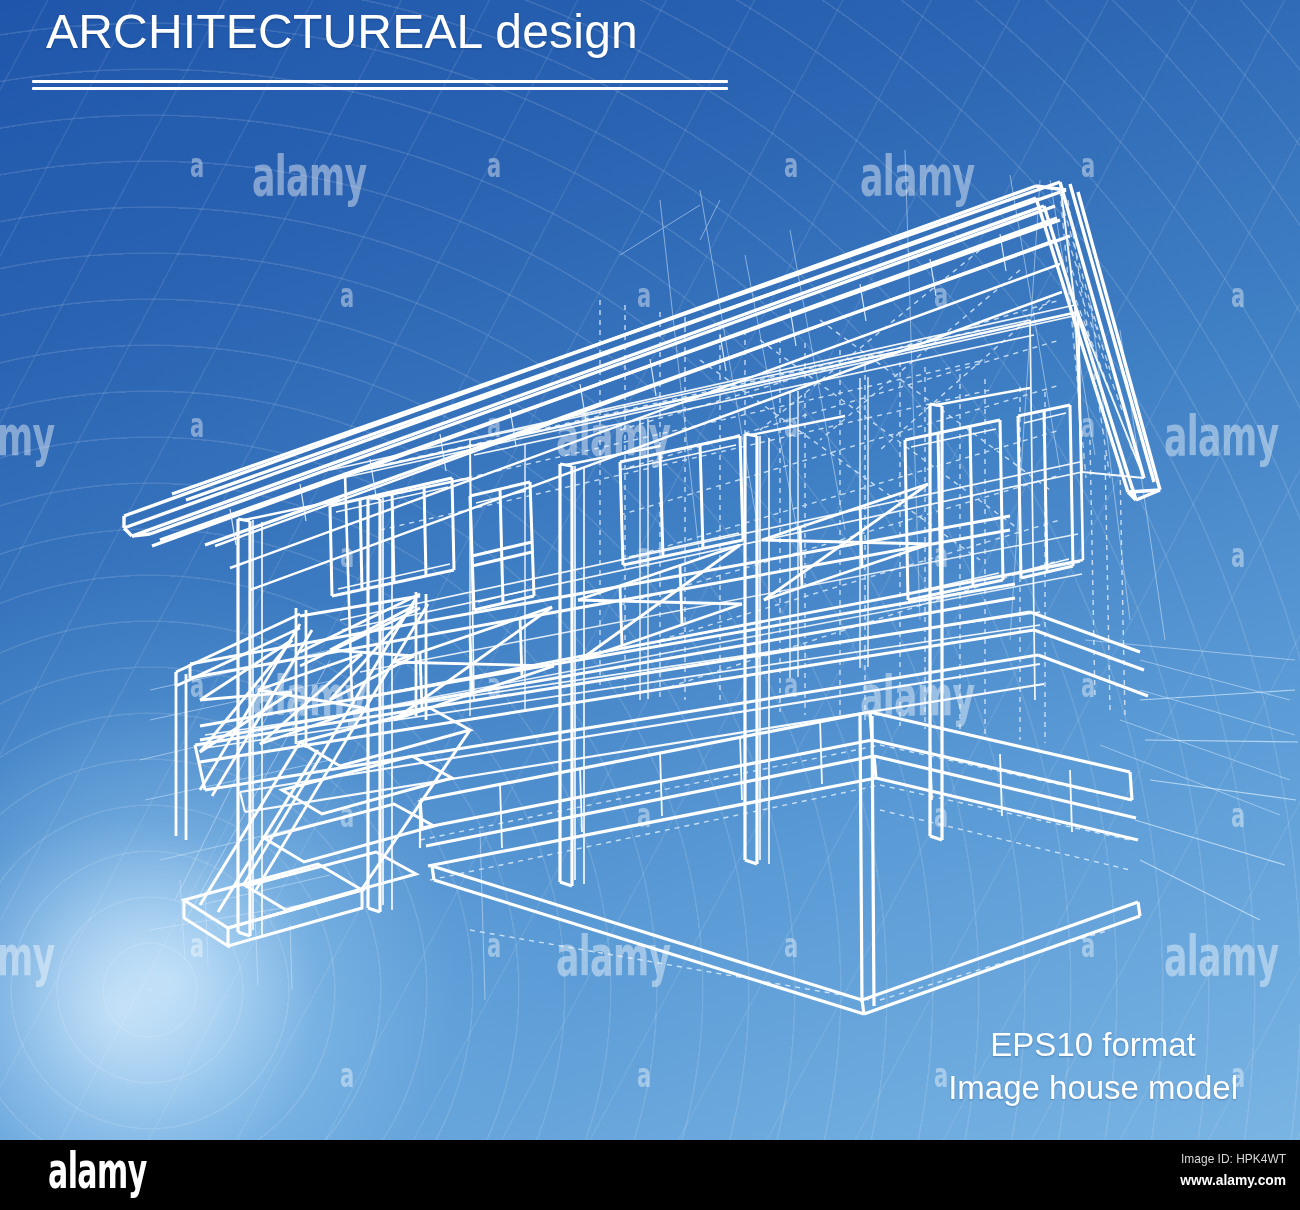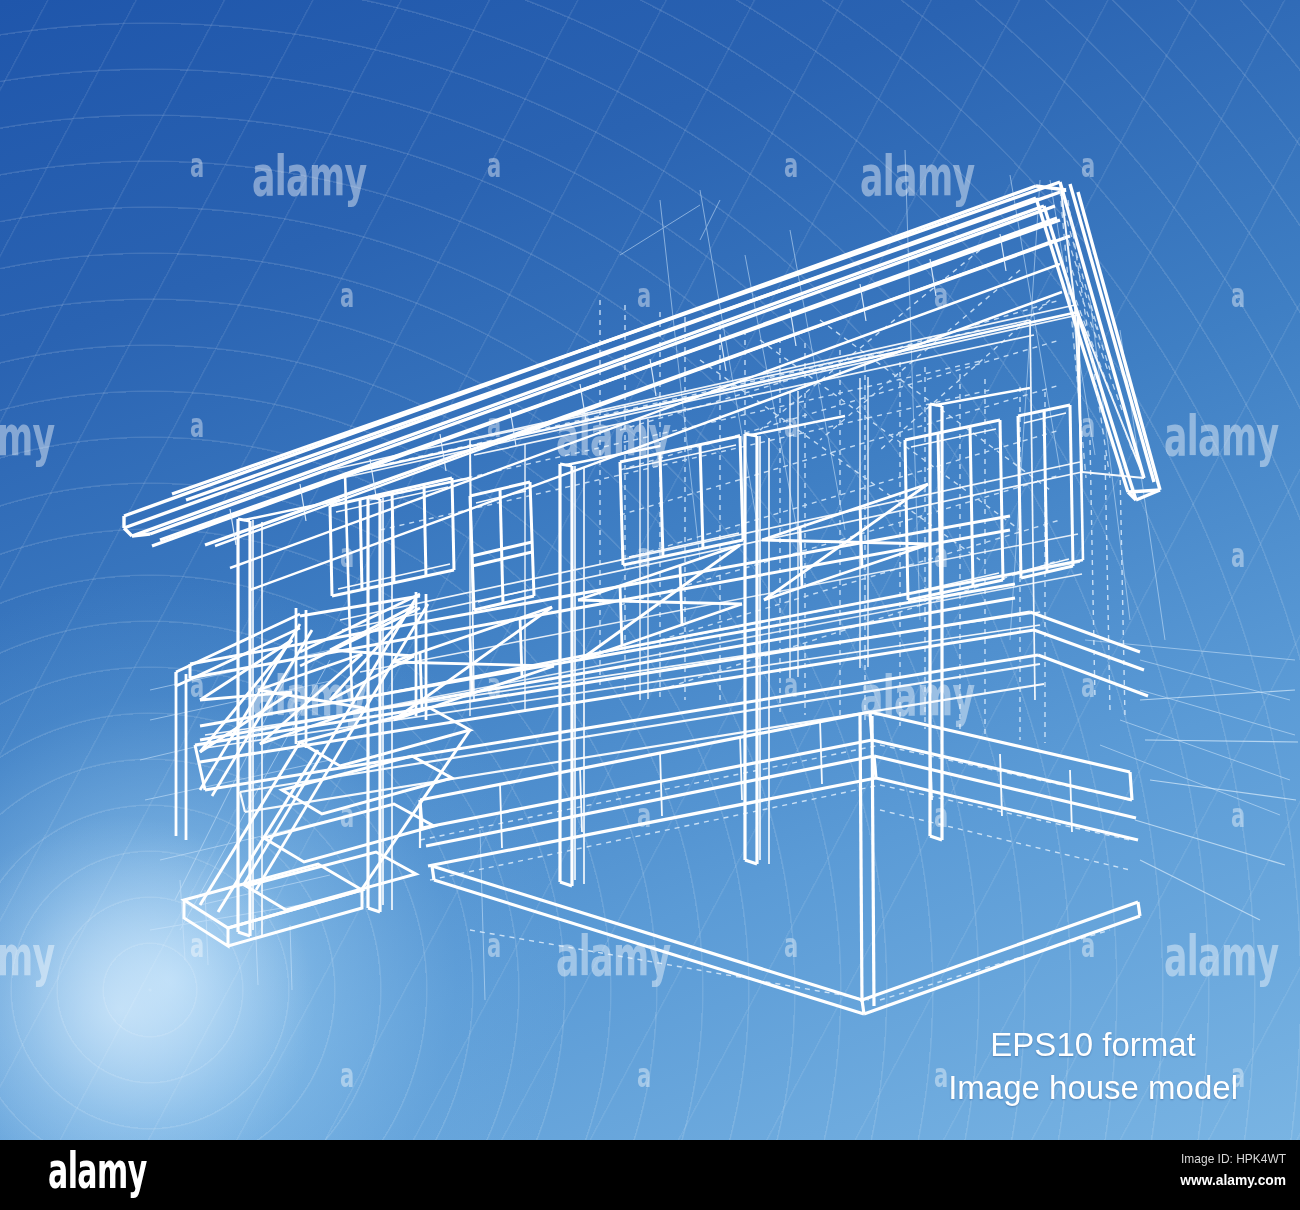--- a/index.html
+++ b/index.html
@@ -617,20 +617,27 @@
         <div class="wm-word" style="left: 556px; top: 408px;">alamy</div>
         <div class="wm-word" style="left: 860px; top: 668px;">alamy</div>
         <div class="wm-word" style="left: 1164px; top: 408px;">alamy</div>
         <div class="wm-word" style="left: -60px; top: 928px;">alamy</div>
         <div class="wm-word" style="left: 556px; top: 928px;">alamy</div>
         <div class="wm-word" style="left: 1164px; top: 928px;">alamy</div>
         <div class="wm-word" style="left: 252px; top: 148px;">alamy</div>
         <div class="wm-word" style="left: 860px; top: 148px;">alamy</div>
       </div>
 
+    <div id="title-block">
+      <div id="title-text"><span style="font-weight: 400;">ARCHITECTUREAL</span><span style="font-weight: 400;"> design</span></div>
+      <div id="title-rules">
+        <div class="rule"></div>
+        <div class="rule second"></div>
+      </div>
+    </div>
 
     <div id="caption">
       <div>EPS10 format</div>
       <div>Image house model</div>
     </div>
   </div>
 
   <div id="footer">
     <div id="footer-logo">alamy</div>
     <div id="footer-right">

